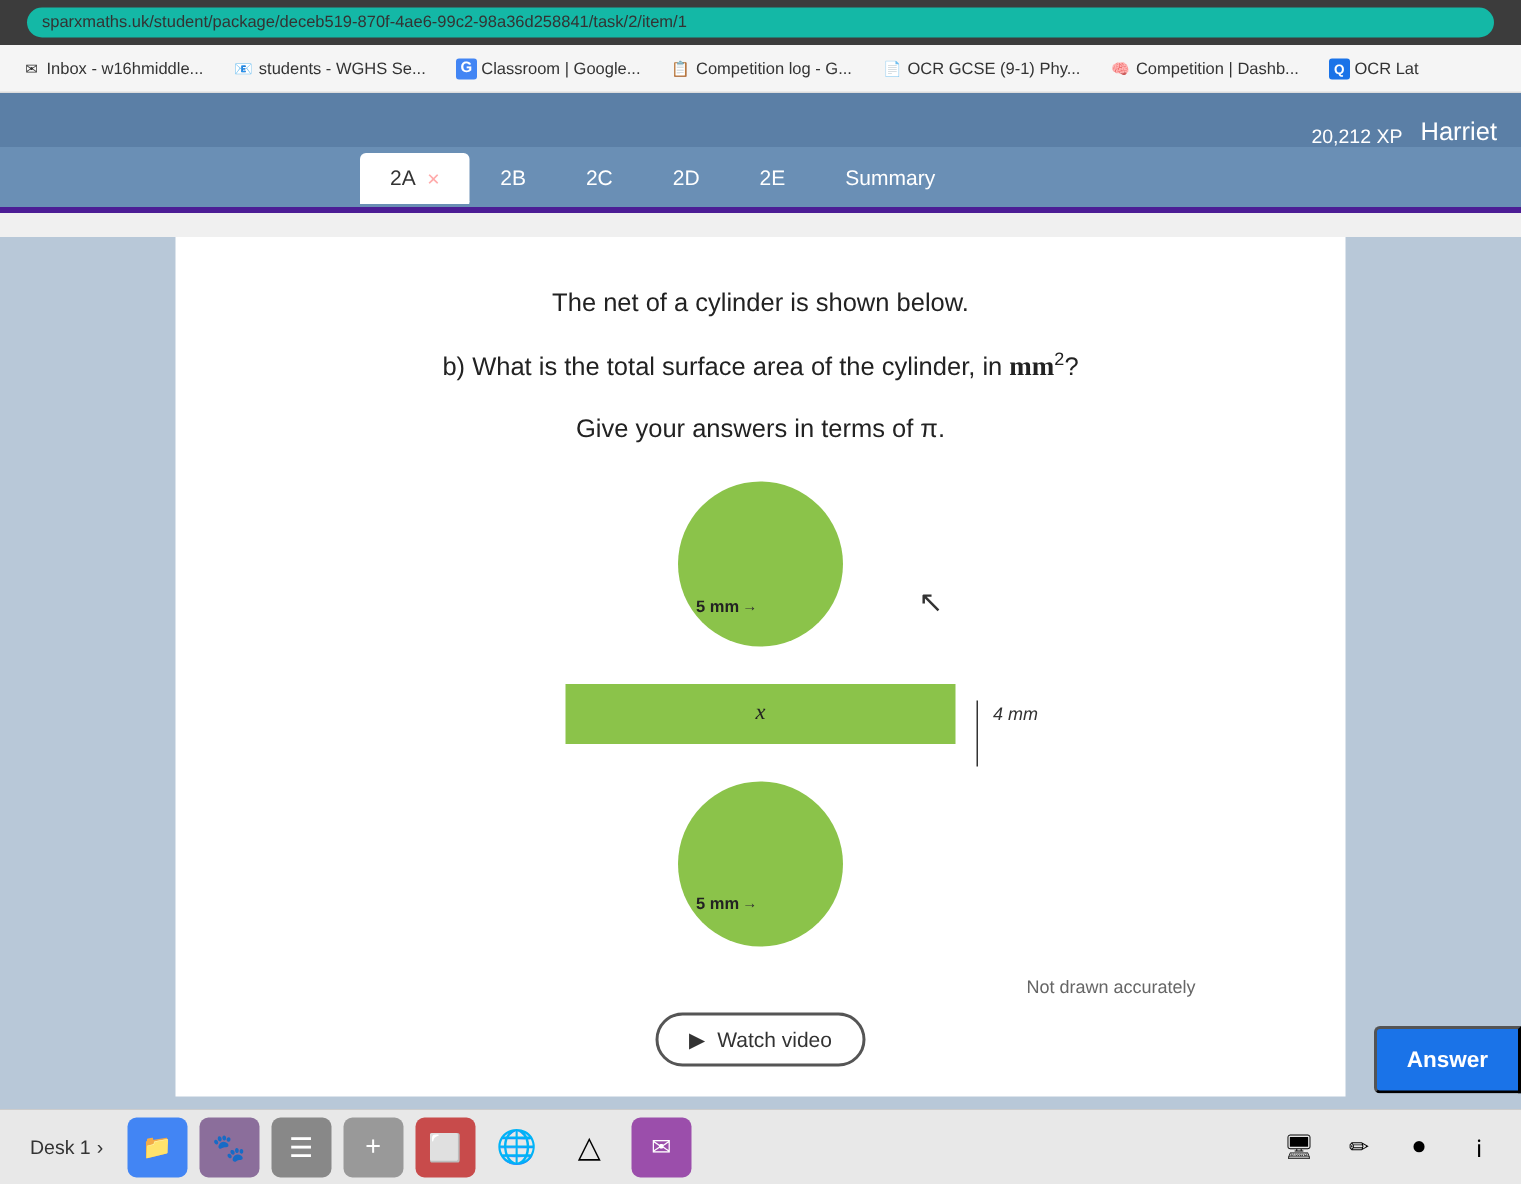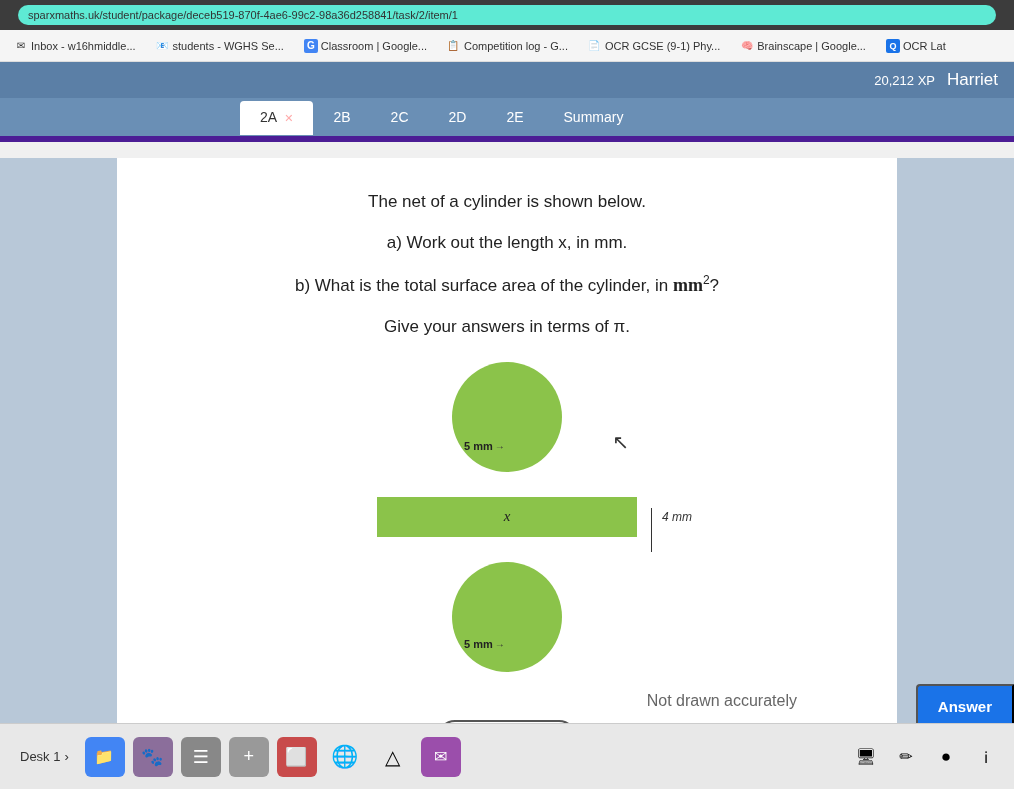--- a/index.html
+++ b/index.html
@@ -1,34 +1,34 @@
 <!DOCTYPE html>
 <html><head>
   <meta charset="utf-8">
   <style>
     * { margin: 0; padding: 0; box-sizing: border-box; }
     body { width: 1014px; height: 789px; overflow: hidden; font-family: Arial, sans-serif; background: #f0f0f0; }
 
     
     .browser-top { background: #3c3c3c; height: 30px; display: flex; align-items: center; padding: 0 10px; }
-    .browser-url-bar { background: #5eead4; border-radius: 12px; flex: 1; height: 20px; display: flex; align-items: center; padding: 0 10px; font-size: 11px; color: #333; margin: 0 8px; }
+    .browser-url-bar { background: #14b8a6; border-radius: 12px; flex: 1; height: 20px; display: flex; align-items: center; padding: 0 10px; font-size: 11px; color: #333; margin: 0 8px; }
 
     
     .bookmark-bar { background: #f5f5f5; height: 32px; display: flex; align-items: center; padding: 0 8px; border-bottom: 1px solid #ddd; font-size: 11px; gap: 8px; overflow: hidden; }
     .bookmark-item { display: flex; align-items: center; gap: 3px; padding: 3px 6px; border-radius: 4px; cursor: pointer; white-space: nowrap; color: #333; }
     .bookmark-icon { width: 14px; height: 14px; border-radius: 2px; display: inline-flex; align-items: center; justify-content: center; font-size: 10px; }
 
     
-    .xp-bar { background: #5b7fa6; height: 36px; display: flex; align-items: center; justify-content: flex-end; padding: 0 16px; color: white; font-size: 13px; gap: 12px; }
+    .xp-bar { background: #5b7fa6; height: 36px; display: flex; align-items: flex-end; justify-content: flex-end; padding: 0 16px; color: white; font-size: 13px; gap: 12px; }
 
     
     .main { background: #b8c8d8; min-height: calc(789px - 30px - 32px - 36px - 32px - 50px); }
 
     
-    .tab-nav { background: #6a8fb5; display: flex; align-items: center; padding: 0 240px; height: 44px; border-bottom: 6px solid #4c1d95; }
+    .tab-nav { background: #6a8fb5; display: flex; align-items: center; padding: 0 240px; height: 44px; border-bottom: 4px solid #4c1d95; }
     .tab { padding: 8px 20px; color: white; font-size: 14px; font-weight: 500; cursor: pointer; border-bottom: 2px solid transparent; margin-bottom: -2px; }
     .tab.active { background: #fff; color: #333; border-radius: 4px 4px 0 0; border-bottom: 2px solid #fff; }
     .tab-x { font-size: 11px; color: #ffaaaa; margin-left: 4px; }
 
     
     .content-panel { background: white; margin: 16px auto; max-width: 780px; padding: 30px 40px 20px; position: relative; }
 
     
     .question-text { font-size: 17px; color: #222; line-height: 1.7; text-align: center; }
     .question-text p { margin-bottom: 12px; }
@@ -40,33 +40,33 @@
     .diagram { position: relative; width: 380px; height: 310px; }
 
     
     .circle-top { position: absolute; top: 0; left: 50%; transform: translateX(-50%); width: 110px; height: 110px; background: #8bc34a; border-radius: 50%; display: flex; align-items: center; justify-content: center; }
     .circle-bottom { position: absolute; bottom: 0; left: 50%; transform: translateX(-50%); width: 110px; height: 110px; background: #8bc34a; border-radius: 50%; display: flex; align-items: center; justify-content: center; }
 
     
     .rect-middle { position: absolute; top: 50%; left: 50%; transform: translate(-50%, -50%); width: 260px; height: 40px; background: #8bc34a; display: flex; align-items: center; justify-content: center; }
 
     
-    .not-drawn { text-align: right; font-size: 16px; color: #666; margin-top: 4px; padding-right: 60px; }
+    .not-drawn { text-align: right; font-size: 12px; color: #666; margin-top: 4px; padding-right: 60px; }
 
     
     .watch-video-btn { background: white; border: 2px solid #555; border-radius: 20px; padding: 8px 20px; font-size: 14px; color: #333; cursor: pointer; display: inline-flex; align-items: center; gap: 8px; }
 
     
     .answer-btn { position: fixed; bottom: 60px; right: 0; background: #1a73e8; color: white; padding: 12px 20px; border-radius: 4px 0 0 4px; font-size: 15px; font-weight: bold; cursor: pointer; }
 
     
     .bottom-bar { display: flex; justify-content: center; align-items: center; margin-top: 10px; }
 
     
-    .taskbar { position: fixed; bottom: 0; left: 0; right: 0; height: 66px; background: #e8e8e8; border-top: 1px solid #ccc; display: flex; align-items: center; padding: 0 12px; gap: 8px; }
+    .taskbar { position: fixed; bottom: 0; left: 0; right: 0; height: 50px; background: #e8e8e8; border-top: 1px solid #ccc; display: flex; align-items: center; padding: 0 12px; gap: 8px; }
     .taskbar-item { width: 40px; height: 40px; border-radius: 6px; display: flex; align-items: center; justify-content: center; cursor: pointer; font-size: 18px; }
     .taskbar-desk { display: flex; align-items: center; gap: 4px; font-size: 13px; color: #333; padding: 4px 8px; border-radius: 4px; cursor: pointer; }
     .taskbar-right { margin-left: auto; display: flex; align-items: center; gap: 8px; }
     .taskbar-right-icon { width: 32px; height: 32px; display: flex; align-items: center; justify-content: center; font-size: 16px; cursor: pointer; }
 
     .cursor-arrow { position: absolute; top: 68px; right: 68px; font-size: 20px; color: #333; }
   </style>
 </head>
 <body>
 
@@ -92,21 +92,21 @@
   <div class="bookmark-item">
     <span class="bookmark-icon">📋</span>
     <span>Competition log - G...</span>
   </div>
   <div class="bookmark-item">
     <span class="bookmark-icon">📄</span>
     <span>OCR GCSE (9-1) Phy...</span>
   </div>
   <div class="bookmark-item">
     <span class="bookmark-icon">🧠</span>
-    <span>Brainscape | Google...</span>
+    <span>Competition | Dashb...</span>
   </div>
   <div class="bookmark-item">
     <span class="bookmark-icon" style="background:#1a73e8;color:white;font-weight:bold;font-size:9px;">Q</span>
     <span>OCR Lat</span>
   </div>
 </div>
 
 <div class="xp-bar">
   <span style="font-size:13px;">20,212 XP</span>
   <span style="font-size:17px;">Harriet</span>
@@ -132,23 +132,20 @@
   <div class="tab">
     <span>Summary</span>
   </div>
 </div>
 
 <div class="main">
   <div class="content-panel">
 
     <div class="question-text">
       <p>The net of a cylinder is shown below.</p>
-      <p>
-        <span>a) Work out the length x, in mm.</span>
-      </p>
       <p>
         <span>b) What is the total surface area of the cylinder, in</span>
         <span class="unit-bold">mm</span><span class="superscript">2</span><span>?</span>
       </p>
       <p>
         <span>Give your answers in terms of π.</span>
       </p>
     </div>
 
     <div class="diagram-container">

